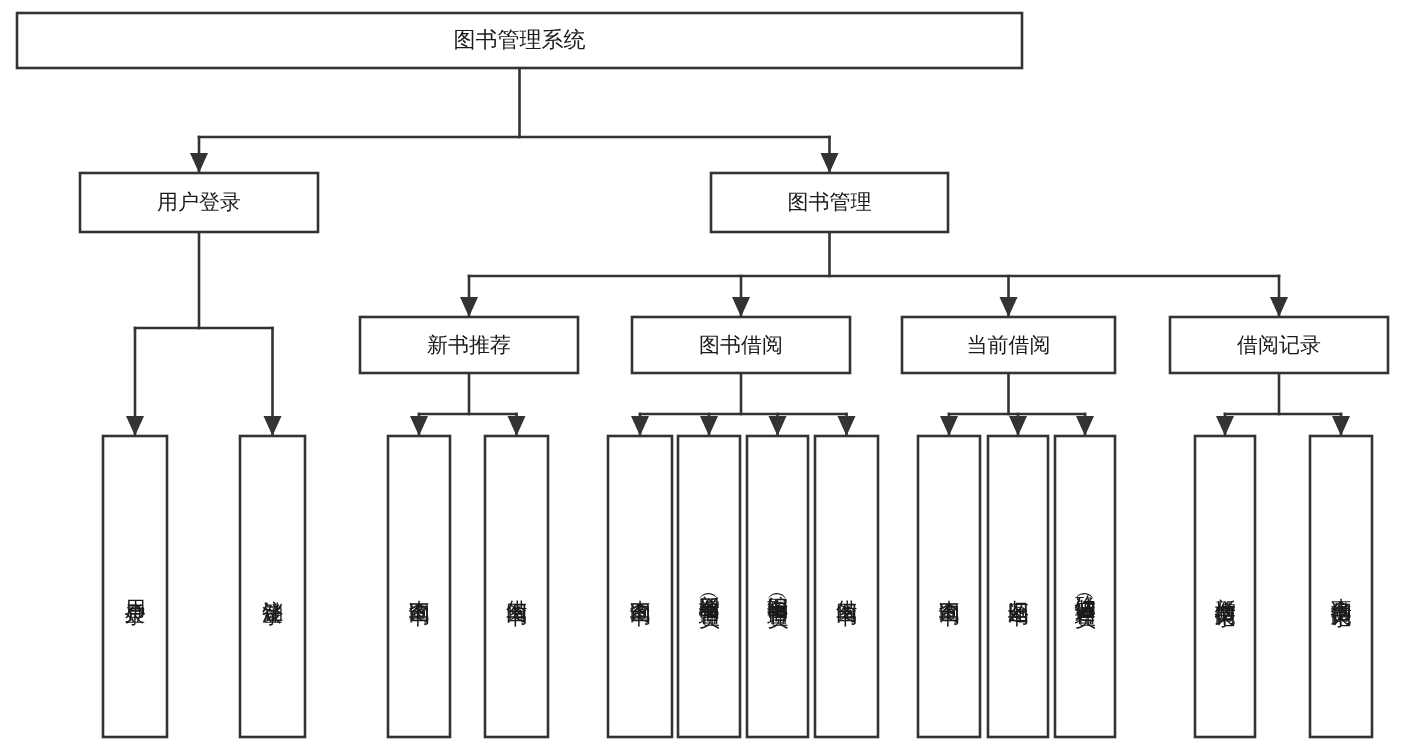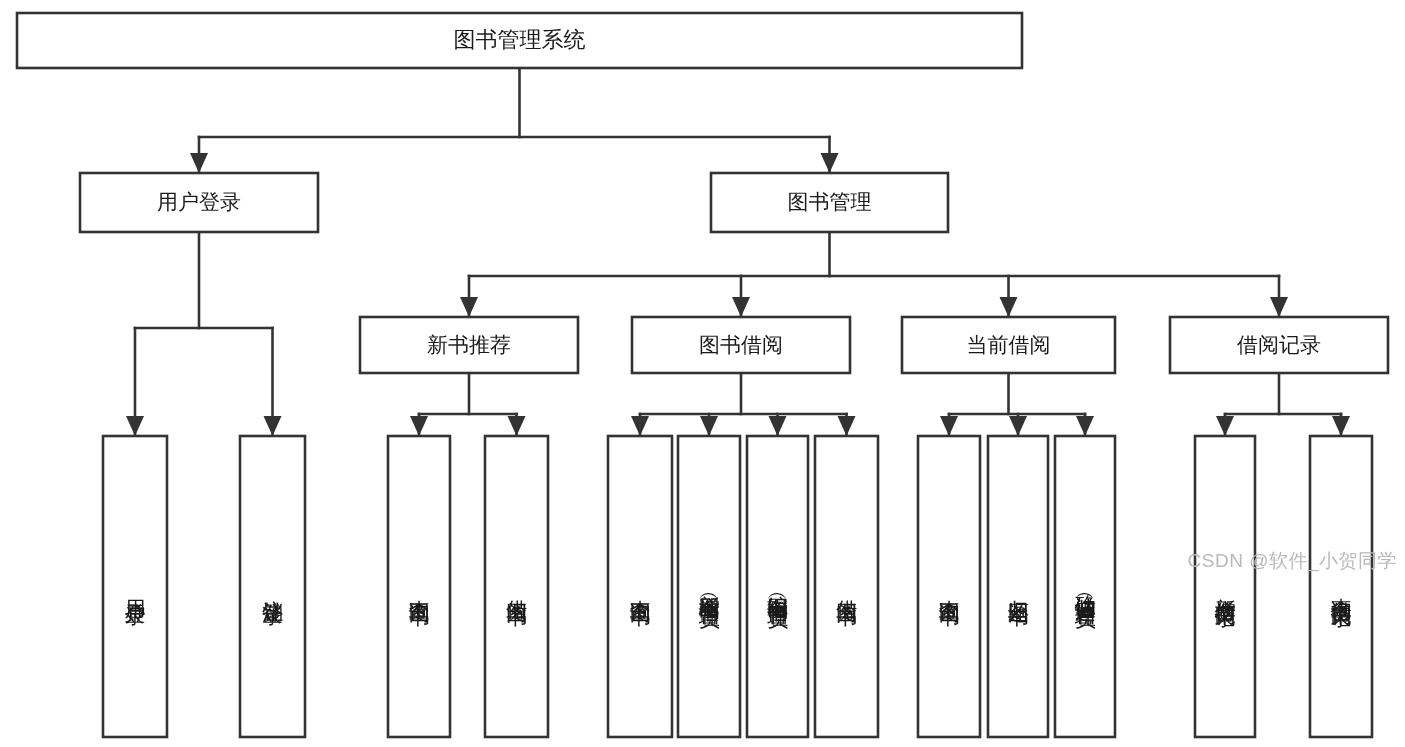--- a/index.html
+++ b/index.html
@@ -183,15 +183,14 @@
       <div class="leaf-label" style="left: 678px; top: 442px; width: 62px; height: 289px; display: flex; align-items: center; justify-content: center;">新增图书（管理员）</div>
       <div class="leaf-label" style="left: 747px; top: 442px; width: 61px; height: 289px; display: flex; align-items: center; justify-content: center;">编辑图书（管理员）</div>
       <div class="leaf-label" style="left: 815px; top: 442px; width: 63px; height: 289px; display: flex; align-items: center; justify-content: center;">借阅图书</div>
       <div class="leaf-label" style="left: 918px; top: 442px; width: 62px; height: 289px; display: flex; align-items: center; justify-content: center;">查询图书</div>
       <div class="leaf-label" style="left: 988px; top: 442px; width: 60px; height: 289px; display: flex; align-items: center; justify-content: center;">归还图书</div>
       <div class="leaf-label" style="left: 1055px; top: 442px; width: 60px; height: 289px; display: flex; align-items: center; justify-content: center;">确认归还（管理员）</div>
       <div class="leaf-label" style="left: 1195px; top: 442px; width: 60px; height: 289px; display: flex; align-items: center; justify-content: center;">新增借阅记录</div>
       <div class="leaf-label" style="left: 1310px; top: 442px; width: 62px; height: 289px; display: flex; align-items: center; justify-content: center;">查询借阅记录</div>
     </div>
 
-  <div class="watermark">CSDN @软件_小贺同学</div>
 
 </div>
 
 </body></html>

